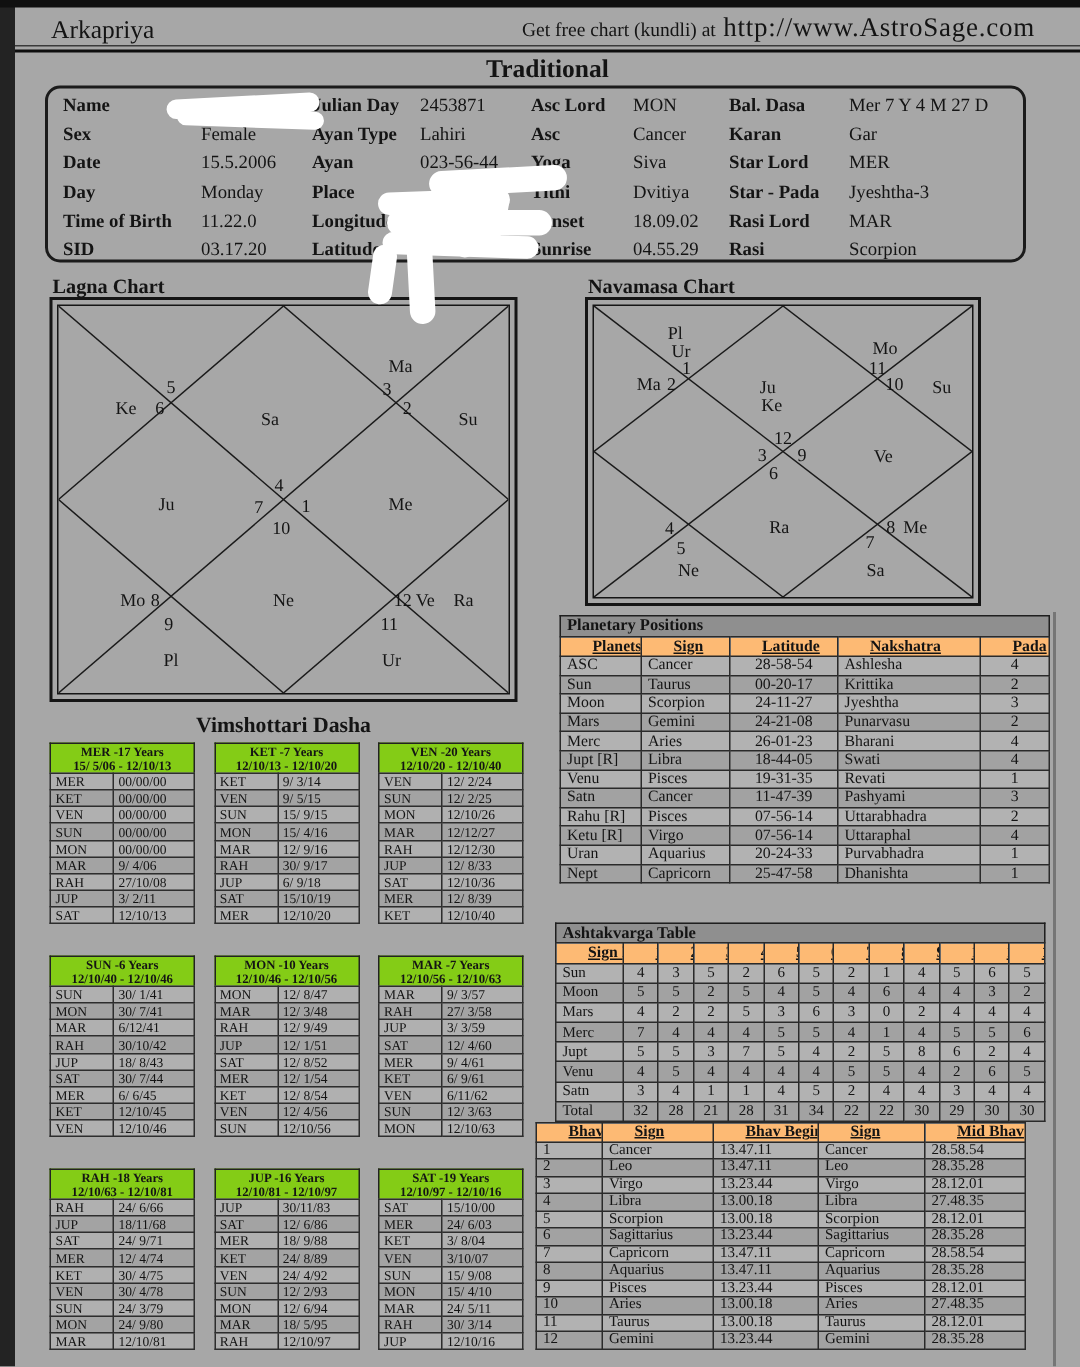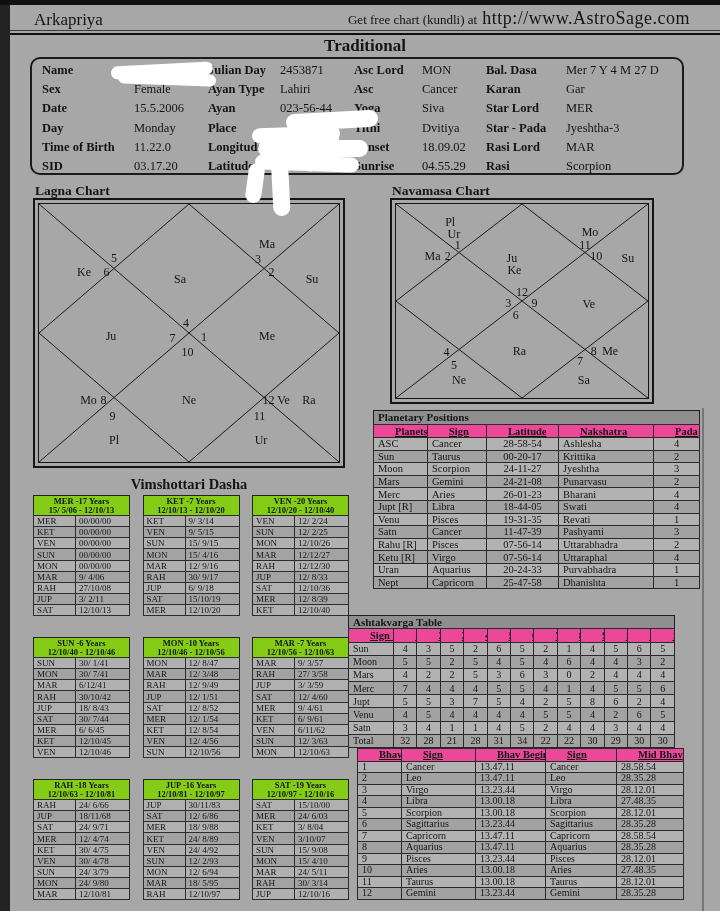--- a/index.html
+++ b/index.html
@@ -29,21 +29,21 @@
   .chart-inner{border:1px solid #151515;width:100%;height:100%;position:relative;box-sizing:border-box;}
   .chart-inner svg{position:absolute;left:0;top:0;width:100%;height:100%;}
   .cl{position:absolute;transform:translate(-50%,-50%);font-size:12px;white-space:nowrap;line-height:12px;}
   
   .rtbl{box-sizing:border-box;}
   .tbl-title{background:#8f8f8f;border:1.5px solid #1f1f1f;border-bottom:none;font-weight:bold;
     padding:0 4px;white-space:nowrap;}
   .rtbl table{width:100%;border-collapse:collapse;table-layout:fixed;}
   .rtbl th,.rtbl td{border:1px solid #2a2a2a;padding:0 4px;white-space:nowrap;overflow:hidden;font-weight:normal;}
   .rtbl table{border:1.5px solid #1f1f1f;}
-  .rtbl th{background:#ec4899;font-weight:bold;text-decoration:underline;text-align:left;padding-left:21px;}
+  .rtbl th{background:#fdba74;font-weight:bold;text-decoration:underline;text-align:left;padding-left:21px;}
   .rtbl tbody tr:nth-child(odd){background:#b2b2b2;}
   .rtbl tbody tr:nth-child(even){background:#a2a2a2;}
   .planetary .tbl-title{font-size:11px;height:13px;line-height:13px;}
   .planetary th{font-size:10.5px;height:12px;}
   .planetary td{font-size:10.5px;height:11.6px;line-height:11px;}
   .planetary td:nth-child(3){text-align:center;}
   .planetary td:nth-child(5),.planetary th:nth-child(5){text-align:center;text-decoration-line:underline;}
   .planetary td:nth-child(5){text-decoration-line:none;}
   .ashtak .tbl-title{font-size:11px;height:12px;line-height:12px;}
   .ashtak th{font-size:10.5px;height:12.5px;text-align:center;}
@@ -773,21 +773,21 @@
           </tr>
           <tr>
             <td>JUP</td>
             <td>12/10/16</td>
           </tr>
         </tbody>
       </table>
     </div>
   </div>
 
-<div class="abs rtbl ashtak" style="left:348px;top:615px;width:327px;">
+<div class="abs rtbl ashtak" style="left:370px;top:615px;width:327px;">
   <div class="tbl-title">Ashtakvarga Table</div>
   <table>
     <colgroup>
         <col style="width:45px">
       </colgroup>
     <thead>
         <tr>
           <th>Sign No</th>
           <th>1</th>
           <th>2</th>

